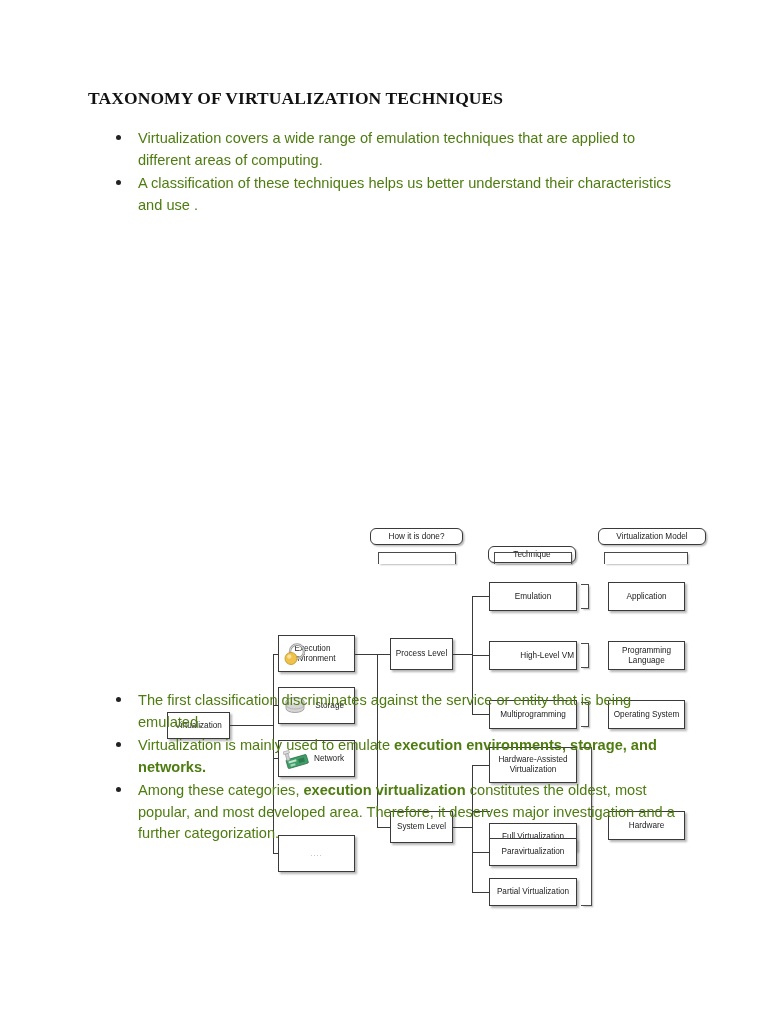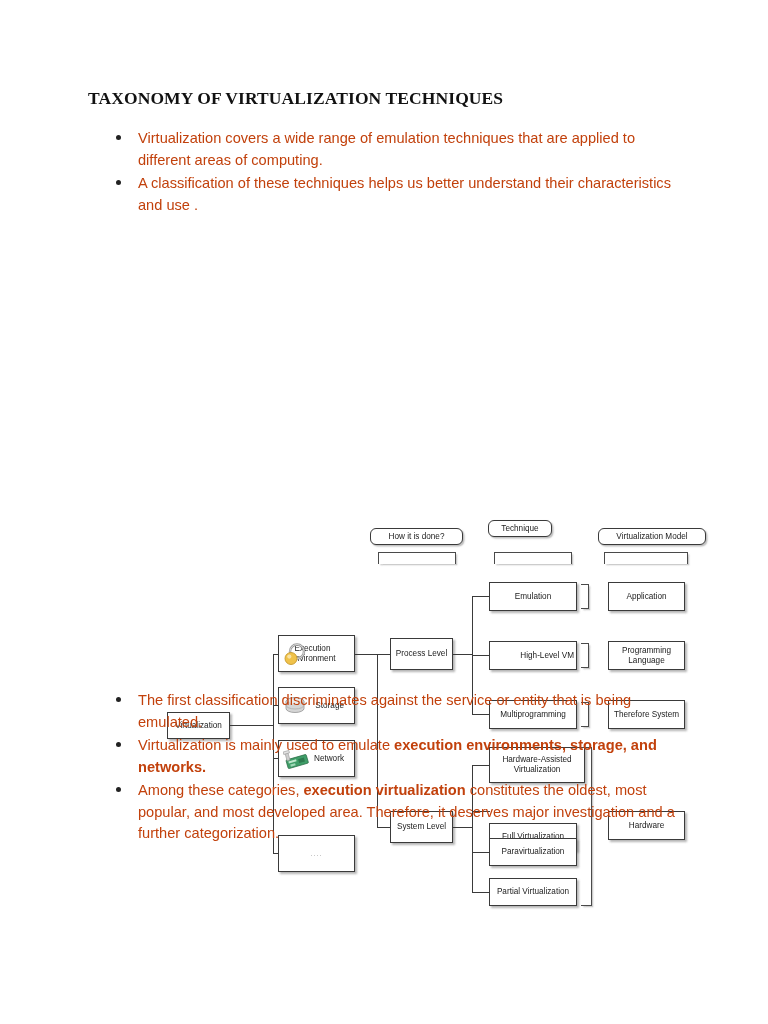--- a/index.html
+++ b/index.html
@@ -33,21 +33,21 @@
   .bullets { position: absolute; left: 108px; width: 580px; }
   .bullets.top  { top: 128px; }
   .bullets.bot  { top: 690px; }
 
   .bullet {
     position: relative;
     padding-left: 30px;
     margin-bottom: 2px;
     font-size: 14.6px;
     line-height: 21.5px;
-    color: #c2410c;
+    color: #4d7c0f;
     font-stretch: condensed;
   }
   .bullet .dot {
     position: absolute;
     left: 8px;
     top: 7px;
     width: 5px;
     height: 5px;
     background: #222;
     border-radius: 50%;
@@ -135,21 +135,21 @@
       <span class="dot"></span>
       <span><span>A classification of these techniques helps us better understand their characteristics and use .</span></span>
     </div>
   </div>
 
   <div class="diagram">
 
     <div class="box hdr" style="left:370px; top:273px; width:93px; height:17px;">
       <span class="lbl">How it is done?</span>
     </div>
-    <div class="box hdr" style="left:488px; top:265px; width:64px; height:17px;">
+    <div class="box hdr" style="left:488px; top:291px; width:88px; height:17px;">
       <span class="lbl">Technique</span>
     </div>
     <div class="box hdr" style="left:598px; top:273px; width:108px; height:17px;">
       <span class="lbl">Virtualization Model</span>
     </div>
 
     <div class="dbr" style="left:378px; top:297px; width:78px; height:12px;"></div>
     <div class="dbr" style="left:494px; top:297px; width:78px; height:12px;"></div>
     <div class="dbr" style="left:604px; top:297px; width:84px; height:12px;"></div>
 
@@ -235,31 +235,31 @@
     <div class="rbr" style="left:581px; top:388px; width:8px; height:25px;"></div>
     <div class="rbr" style="left:581px; top:447px; width:8px; height:25px;"></div>
 
     <div class="box" style="left:608px; top:327px; width:77px; height:29px;">
       <span class="lbl">Application</span>
     </div>
     <div class="box" style="left:608px; top:386px; width:77px; height:29px;text-align:center;">
       <span class="lbl">Programming Language</span>
     </div>
     <div class="box" style="left:608px; top:445px; width:77px; height:29px;">
-      <span class="lbl">Therefore System</span>
+      <span class="lbl">Operating System</span>
     </div>
 
     <div class="ln h" style="left:453px; top:572px; width:20px;"></div>
     <div class="ln v" style="left:472px; top:510px; height:127px;"></div>
     <div class="ln h" style="left:472px; top:510px; width:18px;"></div>
     <div class="ln h" style="left:472px; top:556px; width:18px;"></div>
     <div class="ln h" style="left:472px; top:597px; width:18px;"></div>
     <div class="ln h" style="left:472px; top:637px; width:18px;"></div>
 
-    <div class="box" style="left:489px; top:492px; width:96px; height:36px;">
+    <div class="box" style="left:489px; top:492px; width:88px; height:36px;">
       <span class="lbl">Hardware-Assisted Virtualization</span>
     </div>
     <div class="box" style="left:489px; top:542px; width:88px; height:28px;margin-top:26px;">
       <span class="lbl">Full Virtualization</span>
     </div>
     <div class="box" style="left:489px; top:583px; width:88px; height:28px;">
       <span class="lbl">Paravirtualization</span>
     </div>
     <div class="box" style="left:489px; top:623px; width:88px; height:28px;">
       <span class="lbl">Partial Virtualization</span>

